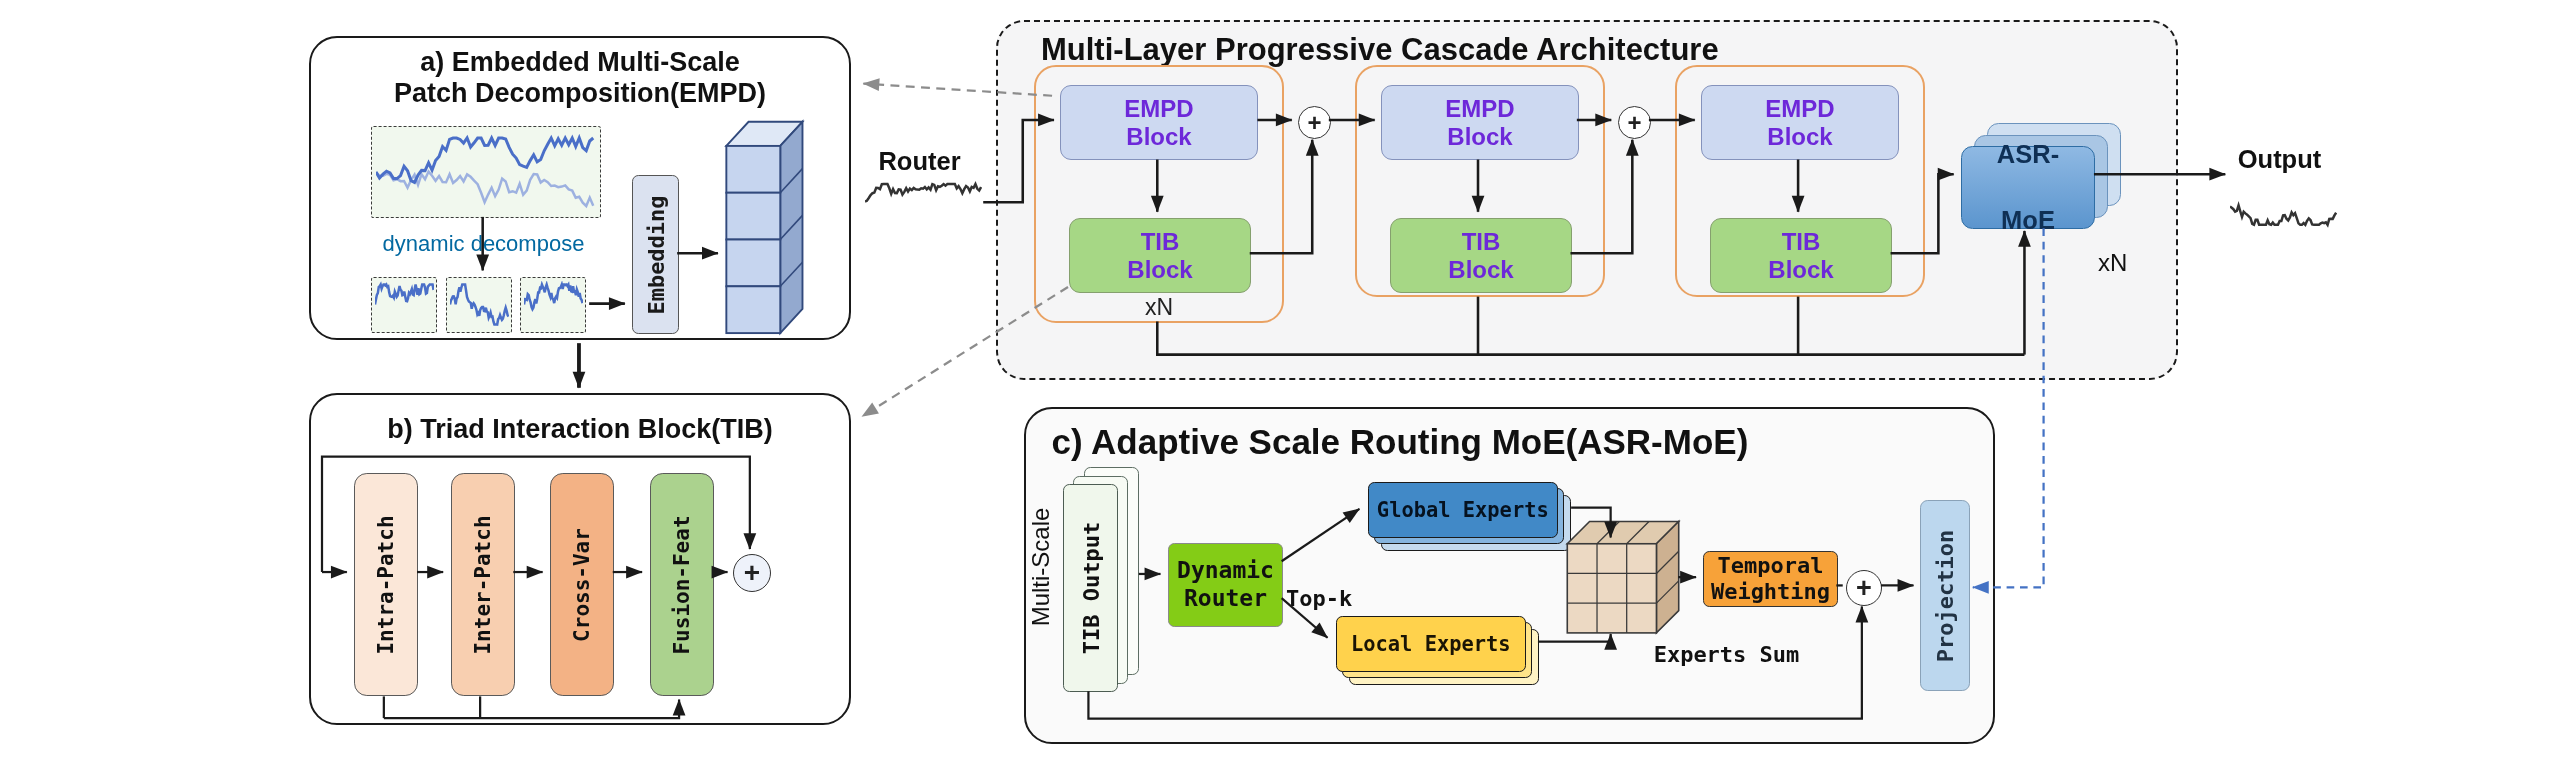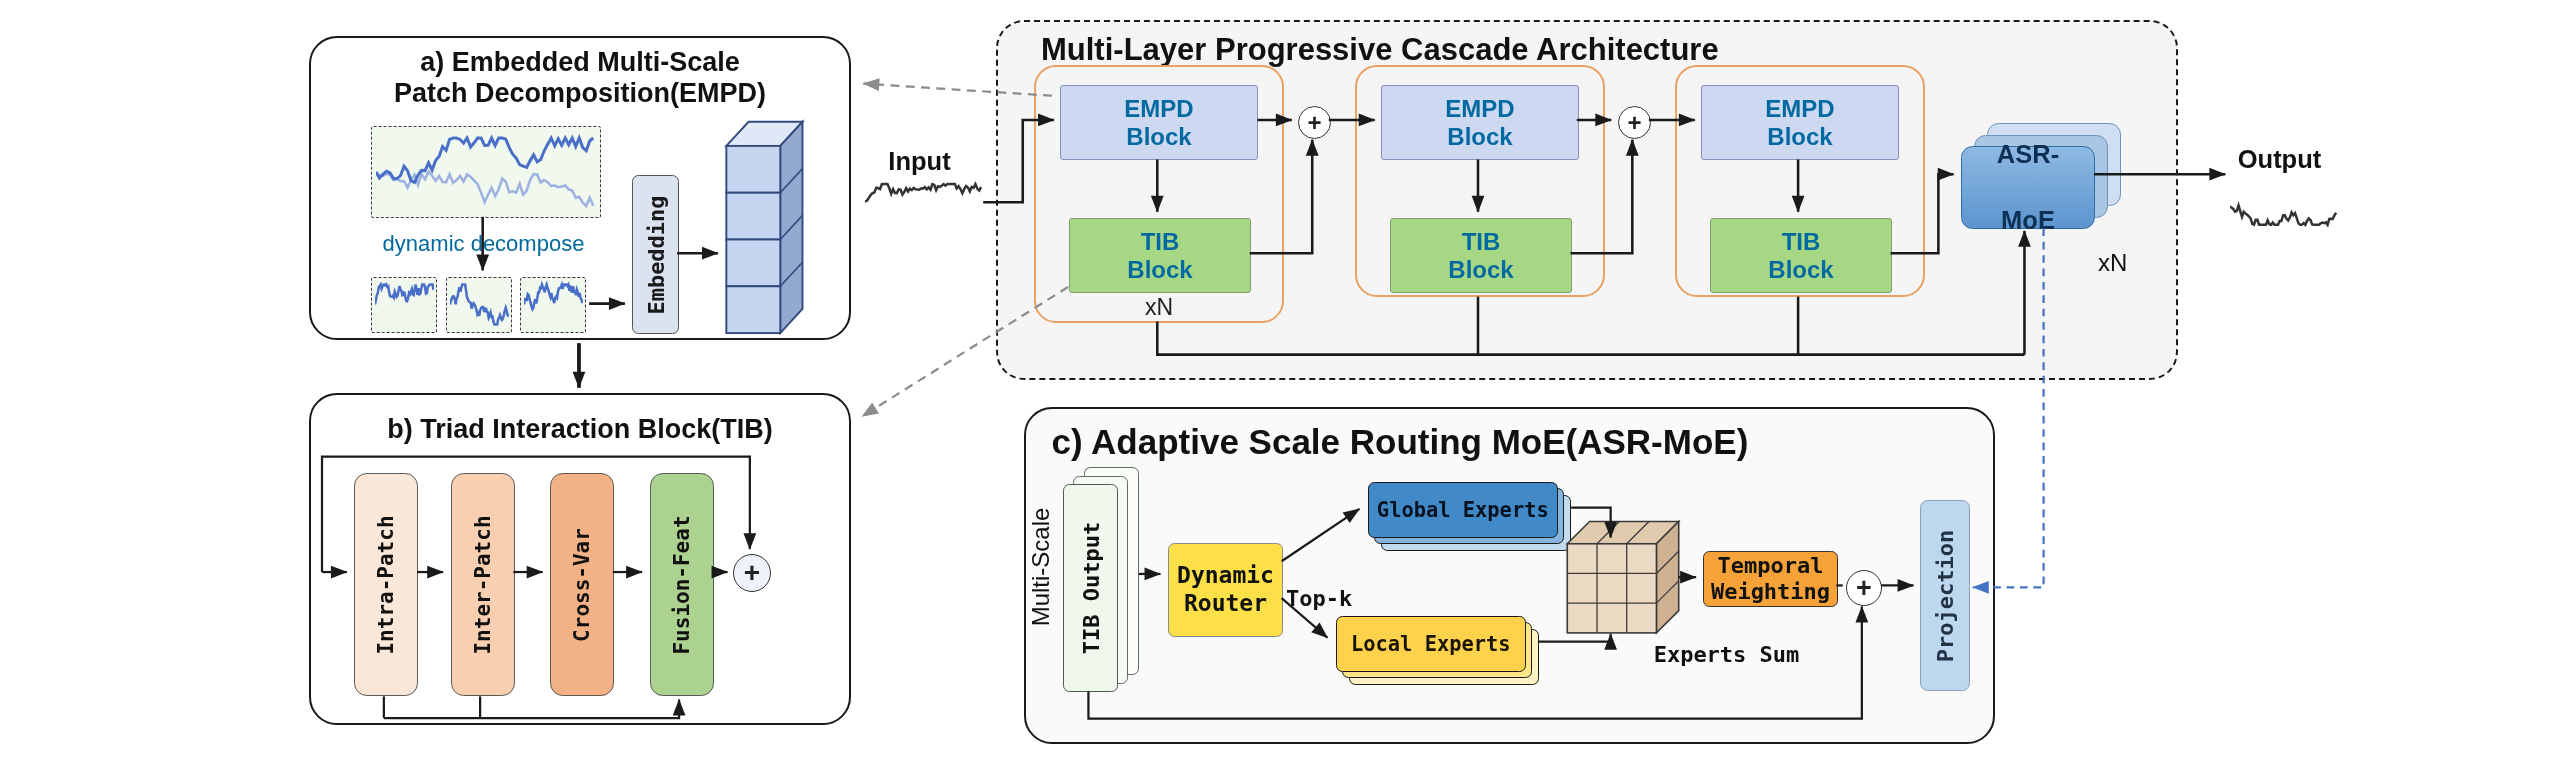--- a/index.html
+++ b/index.html
@@ -6,21 +6,21 @@
   #figure{position:relative;width:2576px;height:773px;background:#ffffff;overflow:hidden;
           font-family:"Liberation Sans","DejaVu Sans",sans-serif;color:#111;}
   .abs{position:absolute;}
   .panel{position:absolute;background:#ffffff;border:2.2px solid #1a1a1a;border-radius:28px;box-sizing:border-box;}
   .panel.dashed{border-style:dashed;background:#f5f5f6;}
   .panel.lightgray{background:#fafafa;}
   .ptitle{position:absolute;font-weight:bold;color:#111;white-space:nowrap;}
   .center{text-align:center;}
   .stage{position:absolute;border:2.2px solid #e9a263;border-radius:22px;box-sizing:border-box;}
   .blockbox{position:absolute;display:flex;align-items:center;justify-content:center;text-align:center;
-            border-radius:3px;box-sizing:border-box;font-weight:bold;color:#0369a1;font-size:24px;line-height:1.15;}
+            border-radius:11px;box-sizing:border-box;font-weight:bold;color:#6d28d9;font-size:24px;line-height:1.15;}
   .blockbox span{display:inline-block;width:102px;}
   .empd{background:#cdd9f1;border:1.9px solid #8492bc;}
   .tibb{background:#a6d785;border:1.9px solid #85a06e;}
   .vblock{position:absolute;border:1.9px solid #5a5a5a;border-radius:12.8px;box-sizing:border-box;}
   .vwrap>span{position:absolute;left:50%;top:50%;transform:translate(-50%,-50%) rotate(-90deg);white-space:nowrap;}
   .mono{font-family:"DejaVu Sans Mono","Liberation Mono",monospace;}
   .plus-circle{position:absolute;border-radius:50%;background:#ffffff;border:1.9px solid #333;box-sizing:border-box;
                display:flex;align-items:center;justify-content:center;font-weight:bold;color:#222;line-height:0;}
   .card{position:absolute;border-radius:6.4px;box-sizing:border-box;}
   .dashedbox{position:absolute;border:1.6px dashed #3a3a3a;border-radius:2.6px;background:#f1f8ee;box-sizing:border-box;}
@@ -136,21 +136,21 @@
       <div class="card" style="left:12.8px;top:11.5px;width:134px;height:83px;background:#a9c6e4;border:1.6px solid #6b93bd;border-radius:11.5px;"></div>
       <div class="card hlabel" style="left:0;top:23px;width:134px;height:83px;background:linear-gradient(180deg,#8fb9e3,#5b95ce);border:1.9px solid #2e6da4;border-radius:11.5px;flex-direction:column;">
         <div style="font-size:25.5px;font-weight:bold;color:#0f3055;line-height:1.15;">ASR-</div>
         <div style="font-size:25.5px;font-weight:bold;color:#0f3055;line-height:1.15;">MoE</div>
       </div>
     </div>
   </div>
 
   <div class="abs" style="left:2098px;top:249px;font-size:24px;color:#111;">xN</div>
 
-  <div class="abs center" style="left:862px;top:147px;width:115px;font-size:25.5px;font-weight:bold;">Input</div>
+  <div class="abs center" style="left:862px;top:147px;width:115px;font-size:25.5px;font-weight:bold;">Router</div>
   <svg class="squiggle" style="left:865px;top:181px;width:117px;height:41px;color:#333;" viewBox="0 0 100 40" preserveAspectRatio="none">
     <polyline fill="none" stroke="currentColor" stroke-width="2.5" vector-effect="non-scaling-stroke" points="0.0,20.0 1.6,19.2 3.2,16.6 4.8,13.7 6.4,11.9 8.0,11.3 9.6,6.7 11.2,6.8 12.8,8.0 14.4,3.2 16.0,3.0 17.6,3.0 19.2,3.0 20.8,7.1 22.4,12.5 24.0,7.9 25.6,11.7 27.2,11.8 28.8,8.2 30.4,8.4 32.0,13.2 33.6,10.6 35.2,7.0 36.8,10.3 38.4,7.5 40.0,8.9 41.6,6.7 43.2,8.1 44.8,8.4 46.4,8.5 48.0,7.1 49.6,7.5 51.2,5.9 52.8,8.2 54.4,6.3 56.0,8.5 57.6,3.1 59.2,3.8 60.8,9.0 62.4,5.1 64.0,5.7 65.6,4.6 67.2,3.0 68.8,4.5 70.4,3.0 72.0,3.0 73.6,3.0 75.2,3.0 76.8,3.0 78.4,7.2 80.0,5.0 81.6,7.9 83.2,11.9 84.8,8.0 86.4,4.9 88.0,6.3 89.6,10.1 91.2,5.8 92.8,6.7 94.4,3.0 96.0,7.6 97.6,9.3 99.2,5.9"></polyline>
   </svg>
 
   <div class="abs center" style="left:2219px;top:145px;width:121px;font-size:25.5px;font-weight:bold;">Output</div>
   <svg class="squiggle" style="left:2230px;top:185px;width:107px;height:43px;color:#333;" viewBox="0 0 100 40" preserveAspectRatio="none">
     <polyline fill="none" stroke="currentColor" stroke-width="2.5" vector-effect="non-scaling-stroke" points="0.0,20.0 1.6,21.2 3.2,22.5 4.8,24.8 6.4,24.1 8.0,19.0 9.6,24.4 11.2,29.7 12.8,24.9 14.4,26.4 16.0,27.6 17.6,29.2 19.2,30.8 20.8,36.2 22.4,37.0 24.0,32.4 25.6,32.4 27.2,37.0 28.8,37.0 30.4,37.0 32.0,37.0 33.6,37.0 35.2,32.8 36.8,36.5 38.4,37.0 40.0,35.0 41.6,37.0 43.2,37.0 44.8,37.0 46.4,33.5 48.0,33.5 49.6,28.3 51.2,28.0 52.8,31.4 54.4,33.0 56.0,30.2 57.6,25.5 59.2,28.0 60.8,26.2 62.4,30.8 64.0,35.7 65.6,37.0 67.2,37.0 68.8,35.4 70.4,37.0 72.0,33.3 73.6,31.0 75.2,32.6 76.8,36.7 78.4,37.0 80.0,37.0 81.6,37.0 83.2,37.0 84.8,35.7 86.4,34.9 88.0,35.5 89.6,34.7 91.2,37.0 92.8,31.6 94.4,31.4 96.0,31.5 97.6,28.3 99.2,25.8"></polyline>
   </svg>
 
   <div class="panel lightgray" style="left:1024px;top:407px;width:971px;height:337px;">
@@ -161,21 +161,21 @@
     </div>
 
     <div class="abs" style="left:32px;top:55px;width:115px;height:230px;">
       <div class="card" style="left:25.5px;top:2.6px;width:55px;height:208px;background:#fbfdf9;border:1.3px solid #5d6e63;"></div>
       <div class="card" style="left:15.3px;top:11.5px;width:55px;height:208px;background:#f7fbf4;border:1.3px solid #5d6e63;"></div>
       <div class="card vwrap" style="left:5.1px;top:20.4px;width:55px;height:208px;background:#f0f7ec;border:1.3px solid #4c5c52;">
         <span class="mono" style="font-size:22px;font-weight:bold;color:#111;">TIB Output</span>
       </div>
     </div>
 
-    <div class="card hlabel" style="left:142px;top:134px;width:115px;height:94px;background:#fde047;border:1.6px solid #8a8a8a;">
+    <div class="card hlabel" style="left:142px;top:134px;width:115px;height:84px;background:#84cc16;border:1.6px solid #8a8a8a;">
       <span class="mono" style="font-size:23px;font-weight:bold;width:102px;line-height:1.2;">Dynamic Router</span>
     </div>
 
     <div class="abs mono" style="left:260px;top:177px;font-size:22px;font-weight:bold;">Top-k</div>
 
     <div class="abs" style="left:297px;top:203px;width:217px;height:83px;">
       <div class="card" style="left:25.5px;top:16.6px;width:190px;height:56px;background:#fff3c4;border:1.6px solid #1a1a1a;"></div>
       <div class="card" style="left:19px;top:10.2px;width:190px;height:56px;background:#ffe48a;border:1.6px solid #1a1a1a;"></div>
       <div class="card hlabel" style="left:12.8px;top:3.8px;width:190px;height:56px;background:#ffd24c;border:1.6px solid #1a1a1a;">
         <span class="mono" style="font-size:20.4px;font-weight:bold;color:#1a1405;">Local Experts</span>

